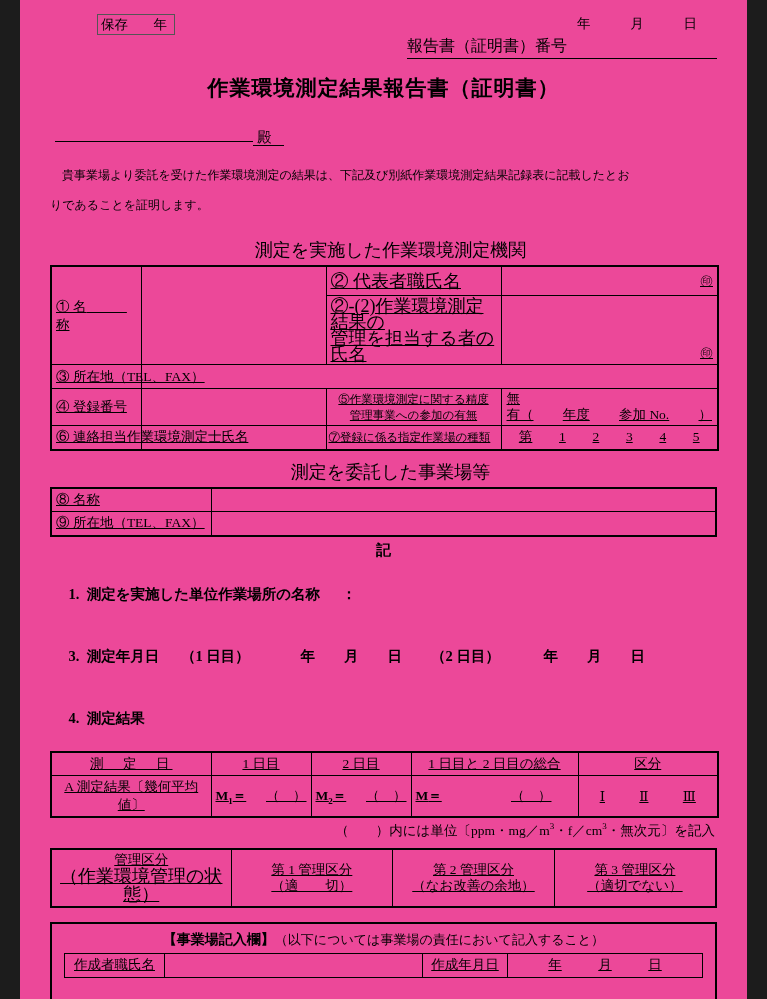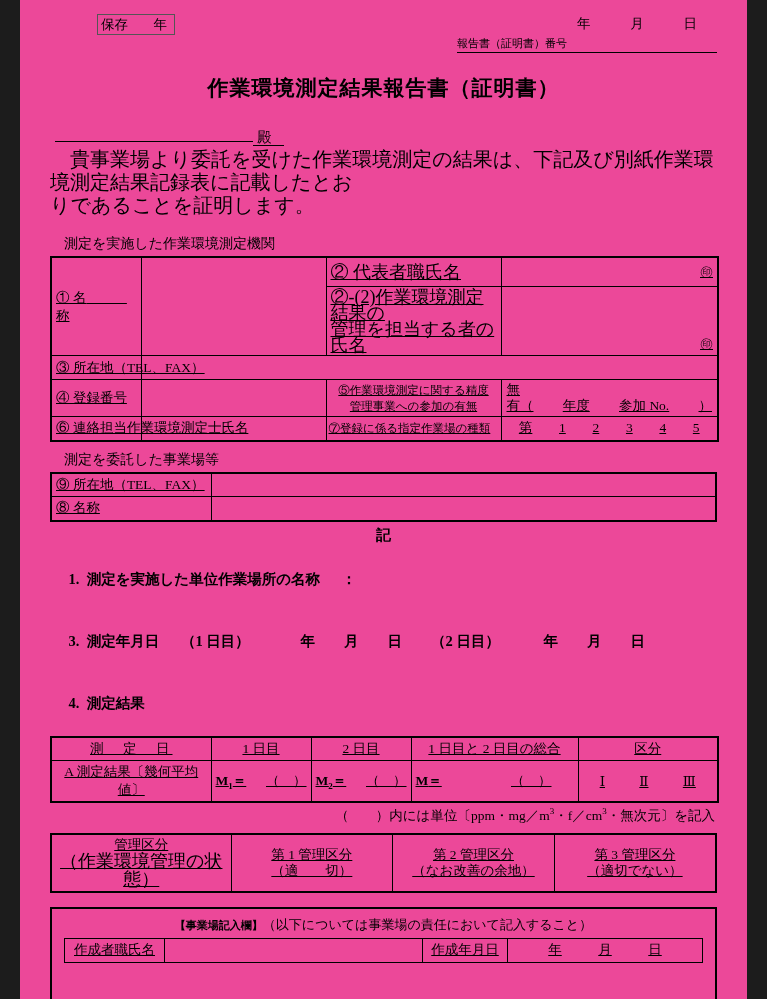--- a/index.html
+++ b/index.html
@@ -39,21 +39,21 @@
   .hozon .b { margin-left: auto; padding-right: 7px; }
   .ymd-top {
     position: absolute; right: 0px; top: 7px;
     width: 160px;
     display: flex; justify-content: space-around;
     font-size: 13.5px;
   }
   .rptno {
     position: absolute; right: 0px; top: 28px;
     display: flex; align-items: flex-end;
-    font-size: 11px;
+    font-size: 16px;
     text-align: center;
   }
   .rptno .lbl { border-bottom: 1px solid #000; padding-bottom: 1px; }
   .rptno .line { width: 150px; border-bottom: 1px solid #000; height: 17px; }
 
   .title {
     text-align: center;
     font-size: 21px;
     font-weight: bold;
     letter-spacing: 1px;
@@ -73,29 +73,30 @@
   }
   .dono-ch {
     display: inline-block;
     border-bottom: 1px solid #000;
     padding: 0 12px 0 4px;
     font-size: 14.5px;
     height: 18px;
   }
 
   .para {
-    font-size: 20px;
-    line-height: 23px;
-    margin: 2px 0 0 0;
+    font-size: 12px;
+    line-height: 30px;
+    margin: 14px 0 0 0;
     text-indent: 1em;
   }
 
   .caption {
-    font-size: 14px;
+    font-size: 18px;
     margin: 18px 0 3px 14px;
+    text-align: center;
   }
   .caption.tight { margin-top: 9px; }
 
   
   table.frm {
     border-collapse: collapse;
     width: 100%;
     font-size: 13.5px;
     table-layout: fixed;
     text-decoration: underline;
@@ -140,21 +141,21 @@
     border: 2.5px solid #000;
     margin-top: 14px;
     padding: 7px 12px 14px 12px;
     height: 319px;
   }
   .botheader {
     font-size: 13.5px;
     text-align: center;
     margin-bottom: 4px;
   }
-  .botheader b { font-size: 11px; }
+  .botheader b { font-size: 14px; }
   .botheader span.note { font-size: 13px; }
   .spaced { letter-spacing: 3px; }
 </style>
 </head>
 <body>
 
 <div id="page">
 <div id="sheet">
 
   <div class="hdr">
@@ -248,25 +249,25 @@
 
   <div class="caption tight">測定を委託した事業場等</div>
 
   <table class="frm outer">
     <colgroup>
           <col style="width:160px">
           <col>
         </colgroup>
     <tbody>
       <tr>
+        <td>⑧  名称</td>
+        <td></td>
+      </tr>
+      <tr>
         <td>⑨  所在地（TEL、FAX）</td>
-        <td></td>
-      </tr>
-      <tr>
-        <td>⑧  名称</td>
         <td></td>
       </tr>
     </tbody>
   </table>
 
   <div class="ki">記</div>
 
   <div class="numline">
     <span>1.</span>  <span>測定を実施した単位作業場所の名称</span>　  <span>：</span>
   </div>

